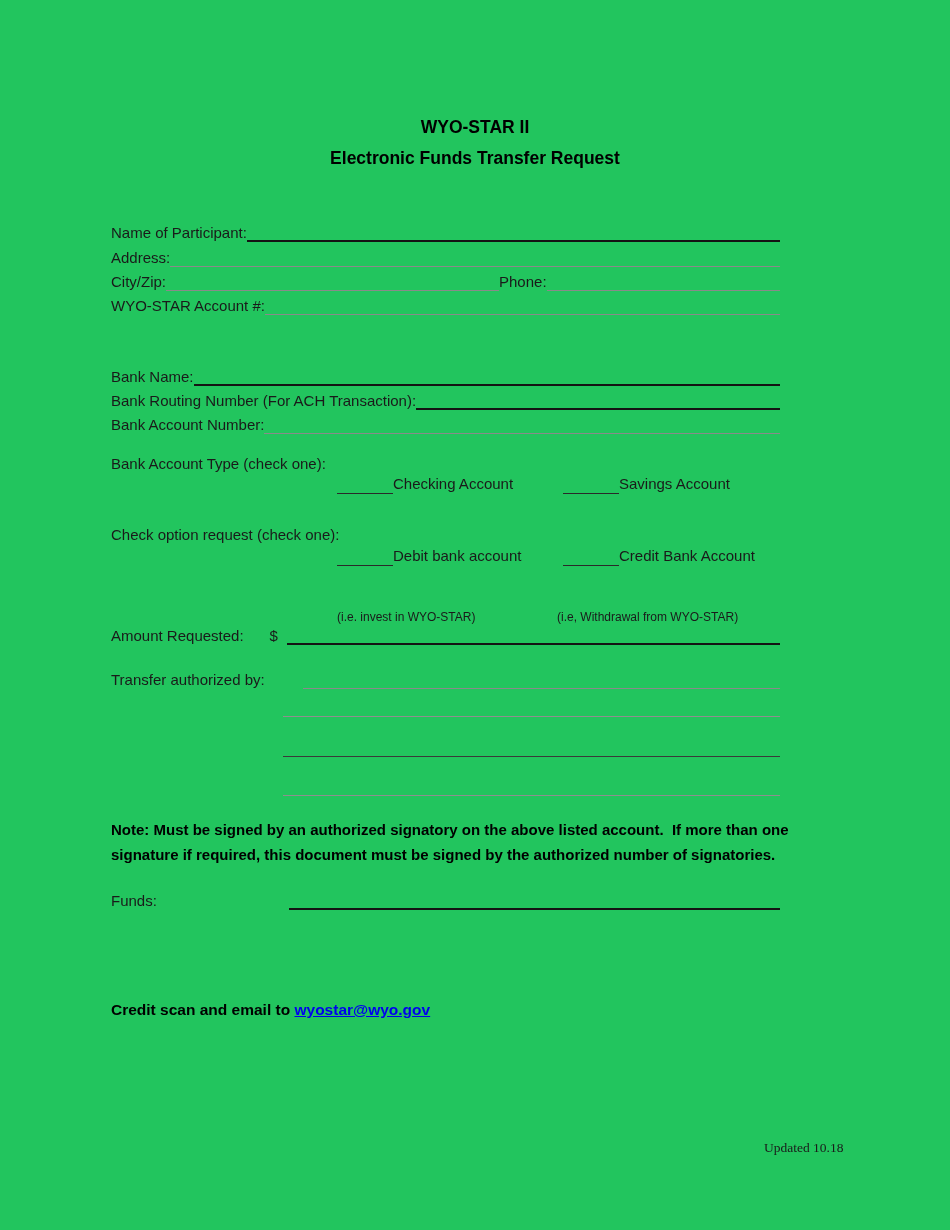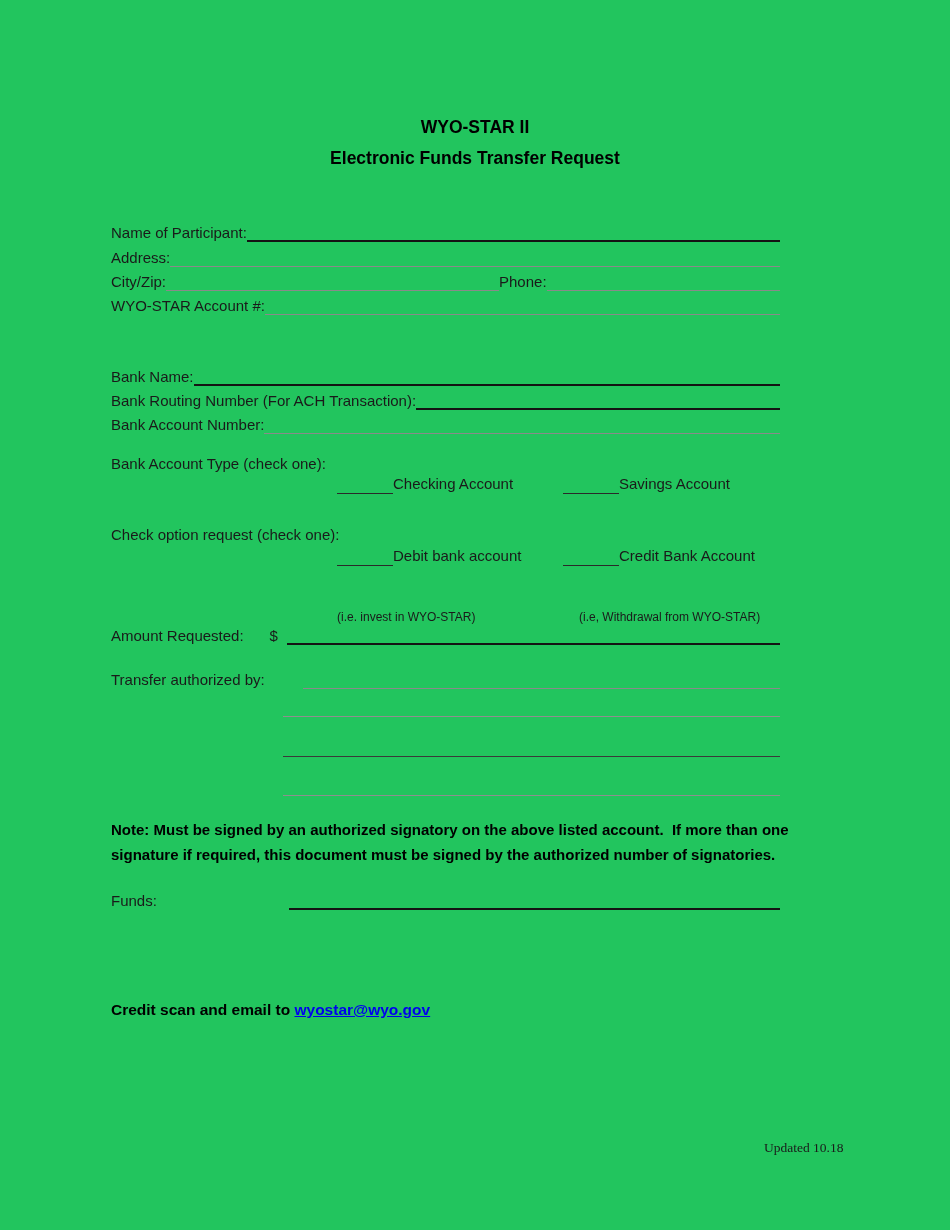--- a/index.html
+++ b/index.html
@@ -126,21 +126,21 @@
       <span>Debit bank account</span>
     </div>
     <div class="check-group" style="left:452px">
       <span class="blank"></span>
       <span>Credit Bank Account</span>
     </div>
   </div>
 
   <div class="caption-row" style="top:570px">
     <span class="caption" style="left:226px">(i.e. invest in WYO-STAR)</span>
-    <span class="caption" style="left:468px">(i.e, Withdrawal from WYO-STAR)</span>
+    <span class="caption" style="left:446px">(i.e, Withdrawal from WYO-STAR)</span>
   </div>
 
   <div class="row" style="top:612px">
     <span class="label">Amount Requested:</span>
     <span class="amount-gap"></span>
     <span class="label dollar">$</span>
     <span class="fill-line thick"></span>
   </div>
 
   <div class="row" style="top:656px">

